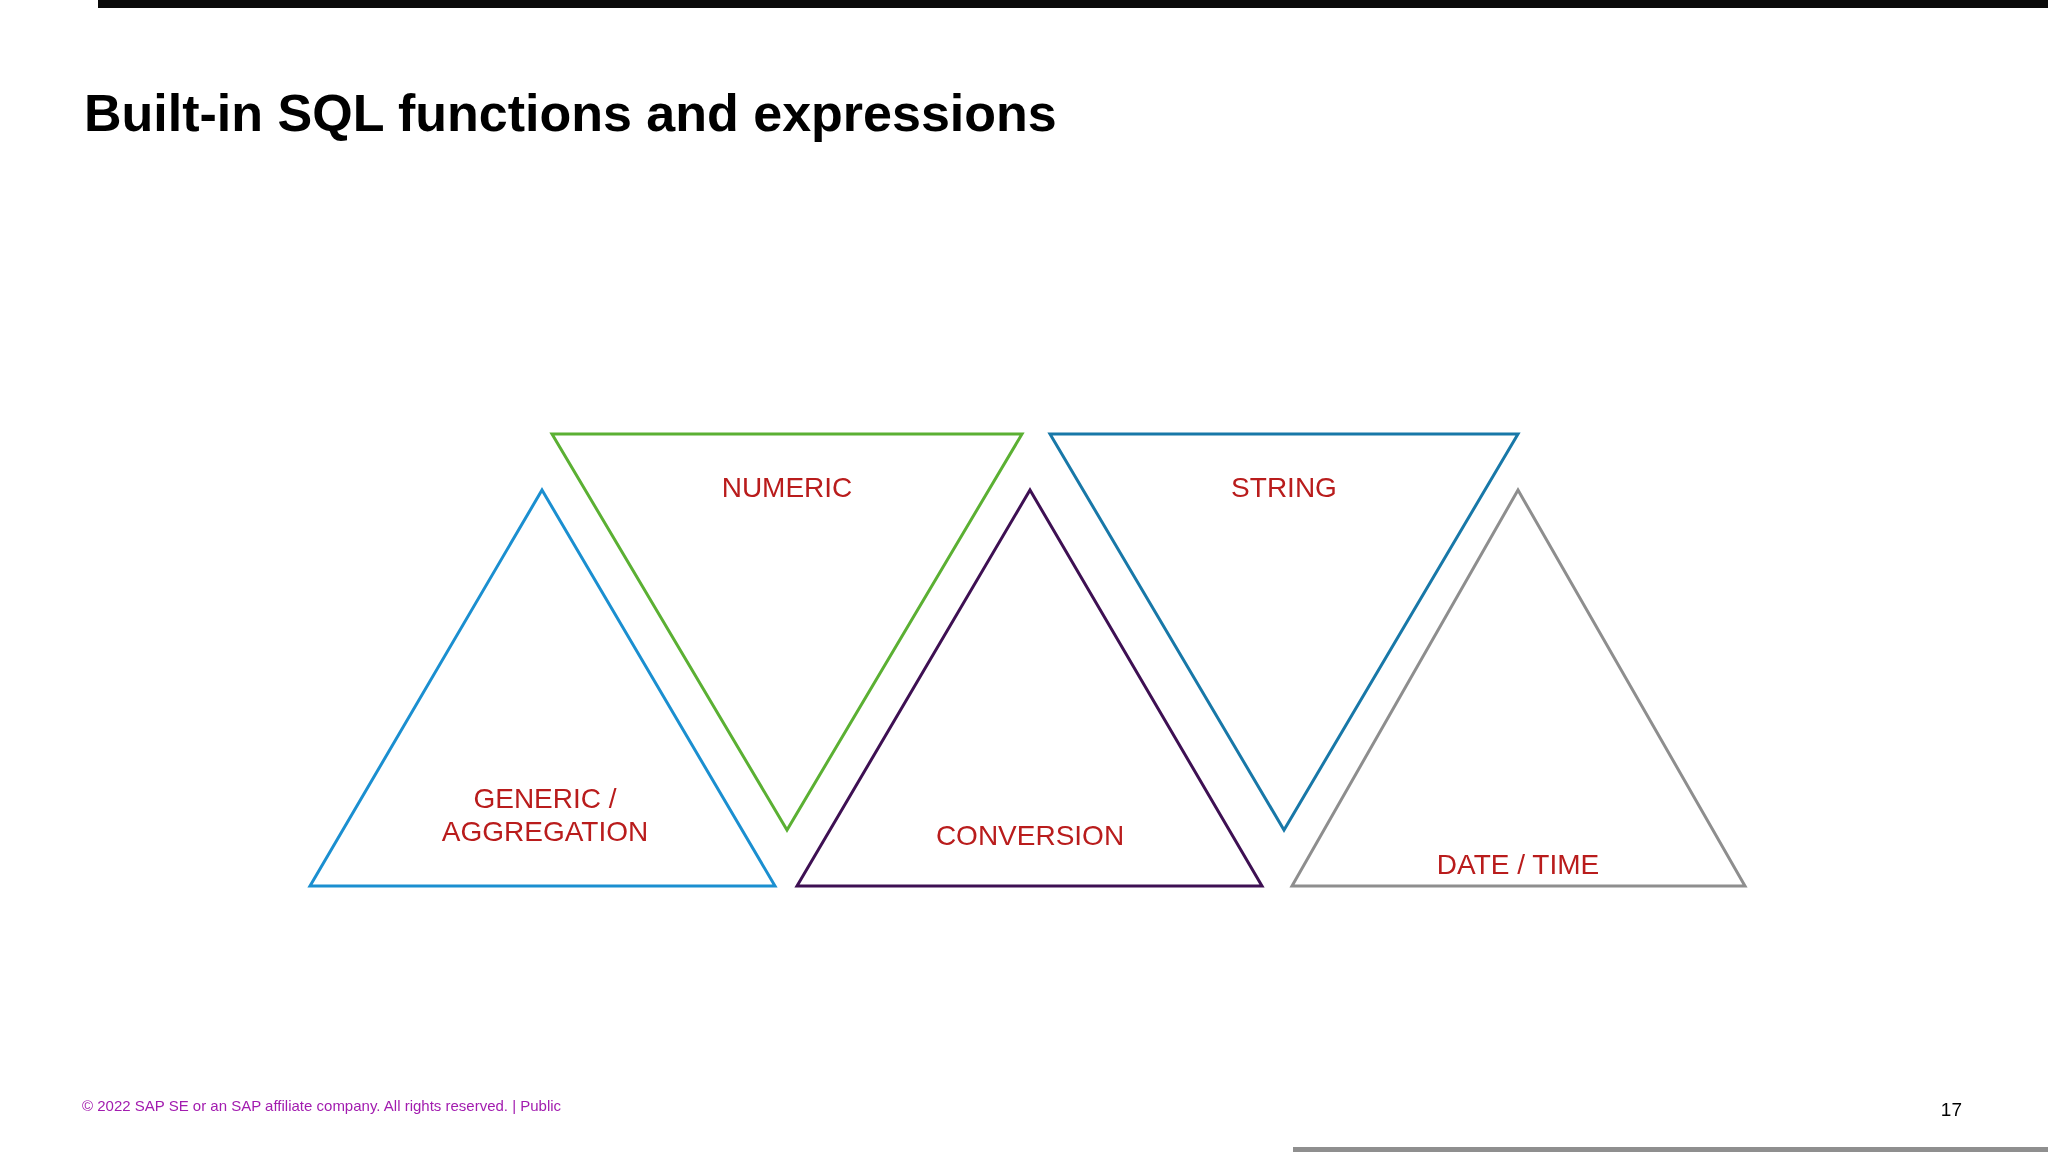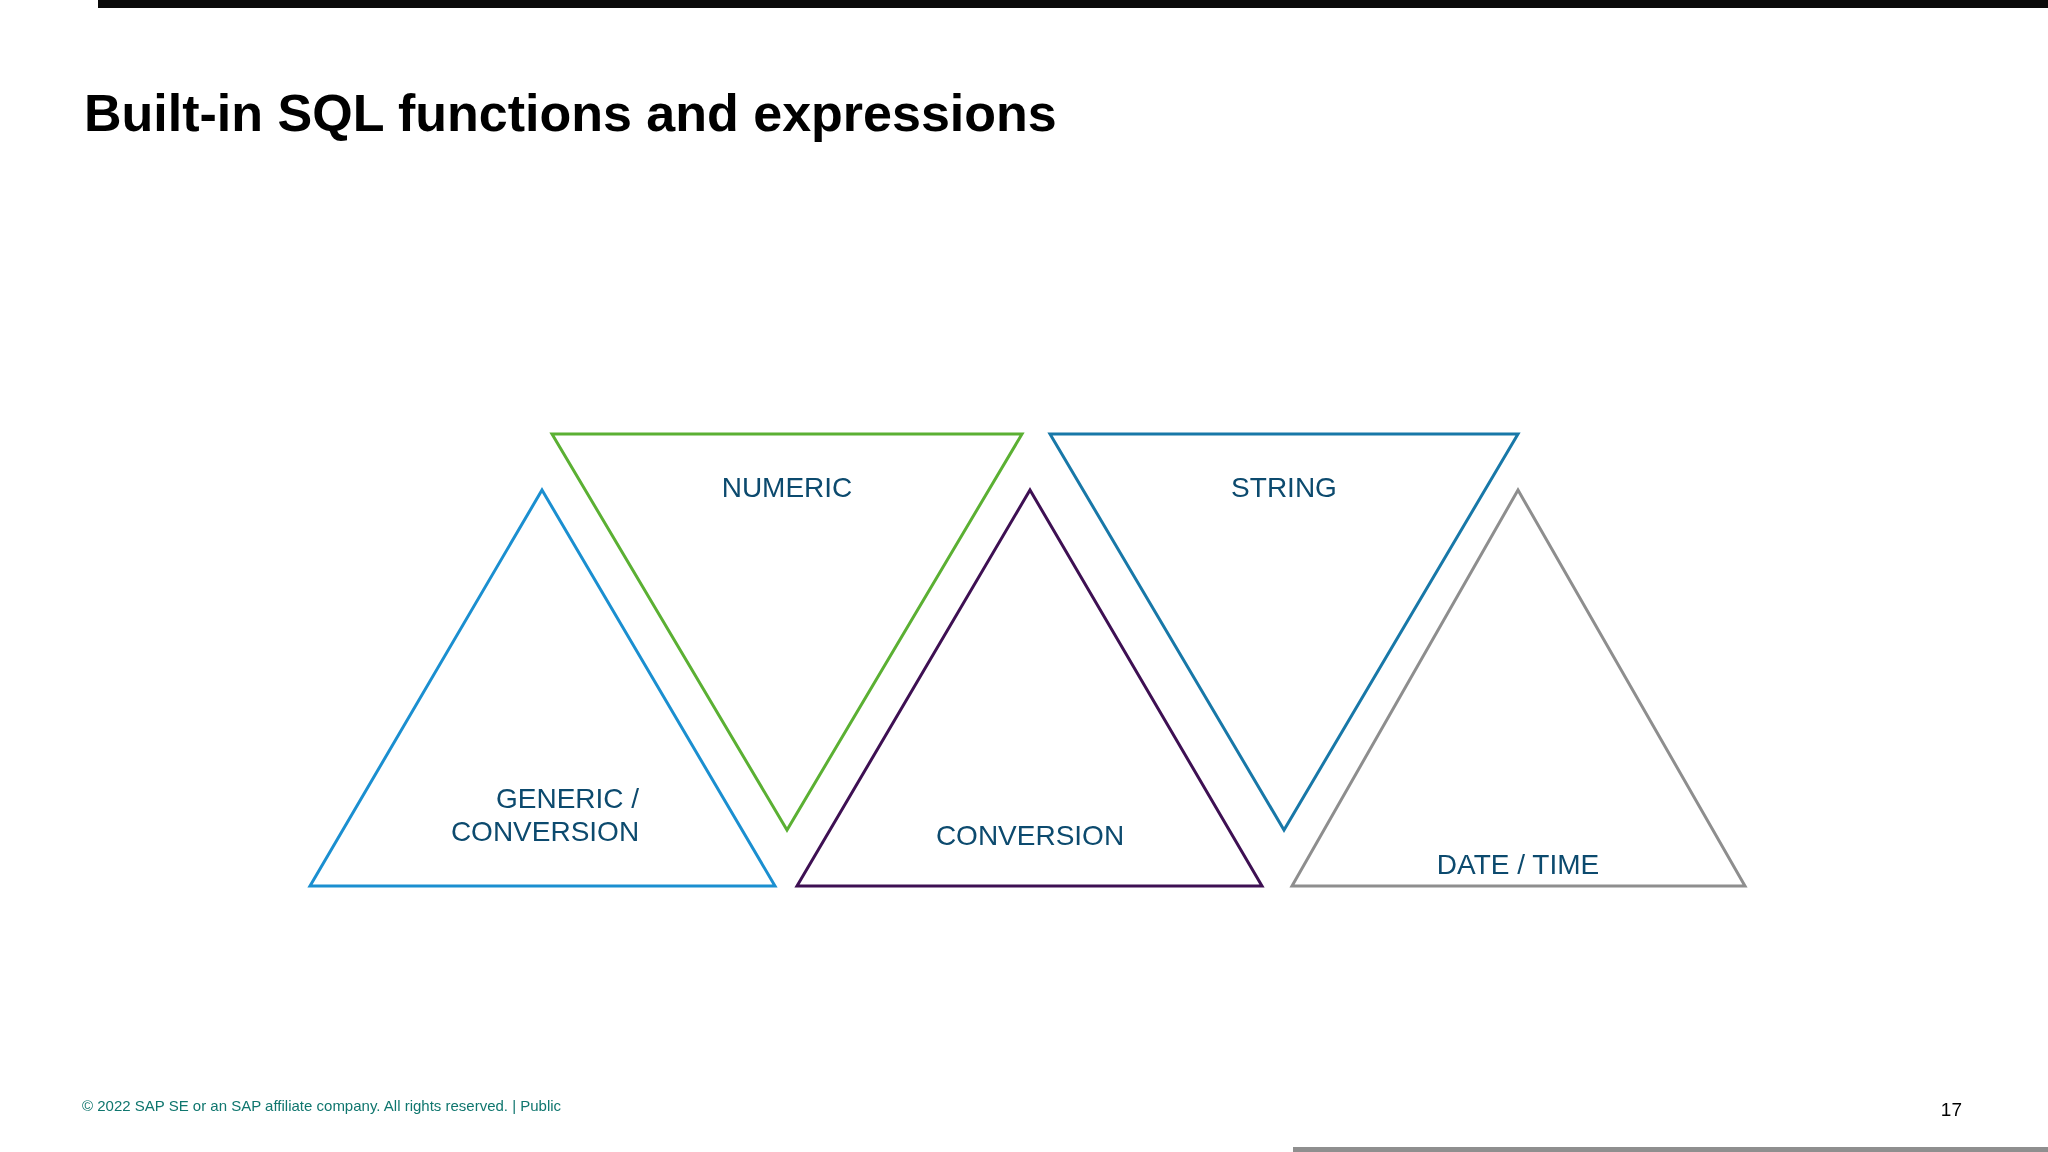--- a/index.html
+++ b/index.html
@@ -43,35 +43,35 @@
   #diagram polygon {
     fill: none;
     stroke-width: 3;
     stroke-linejoin: miter;
   }
   .tri-label {
     position: absolute;
     transform: translate(-50%, -50%);
     font-size: 28px;
     line-height: 33px;
-    text-align: right;
+    text-align: center;
     white-space: pre-line;
-    color: #0c4a6e;
+    color: #b91c1c;
   }
   .lbl-generic    { left: 545px;  top: 815px; }
   .lbl-numeric    { left: 787px;  top: 487px; }
   .lbl-conversion { left: 1030px; top: 835px; }
   .lbl-string     { left: 1284px; top: 487px; }
   .lbl-datetime   { left: 1518px; top: 835px; margin-top: 29px; }
   #footer {
     position: absolute;
     left: 82px;
     top: 1097px;
     font-size: 15px;
-    color: #0f766e;
+    color: #a21caf;
     white-space: nowrap;
   }
   #page-number {
     position: absolute;
     right: 86px;
     top: 1099px;
     font-size: 19px;
     color: #000000;
   }
 </style>
@@ -86,21 +86,21 @@
 
   <svg id="diagram" viewBox="0 0 2048 1152" xmlns="http://www.w3.org/2000/svg">
     <polygon points="542,490 775,886 310,886" stroke="#1B8FD0"></polygon>
     <polygon points="552,434 1022,434 787,830" stroke="#5BB033"></polygon>
     <polygon points="1030,490 1262,886 797,886" stroke="#3E1053"></polygon>
     <polygon points="1050,434 1518,434 1284,830" stroke="#1878A8"></polygon>
     <polygon points="1518,490 1745,886 1292,886" stroke="#8E8E8E"></polygon>
   </svg>
 
   <div class="tri-label lbl-generic">GENERIC /
-CONVERSION</div>
+AGGREGATION</div>
   <div class="tri-label lbl-numeric">NUMERIC</div>
   <div class="tri-label lbl-conversion">CONVERSION</div>
   <div class="tri-label lbl-string">STRING</div>
   <div class="tri-label lbl-datetime">DATE / TIME</div>
 
   <div id="footer">© 2022 SAP SE or an SAP affiliate company. All rights reserved. | Public</div>
   <div id="page-number">17</div>
 
   <div class="bottom-strip"></div>
 

